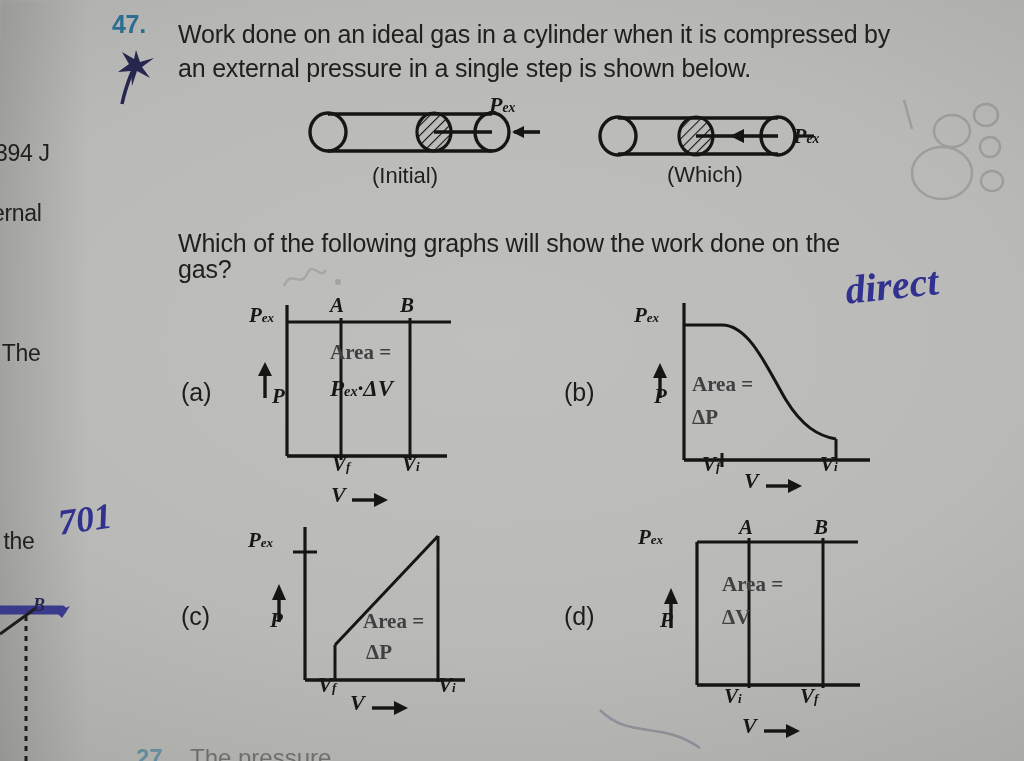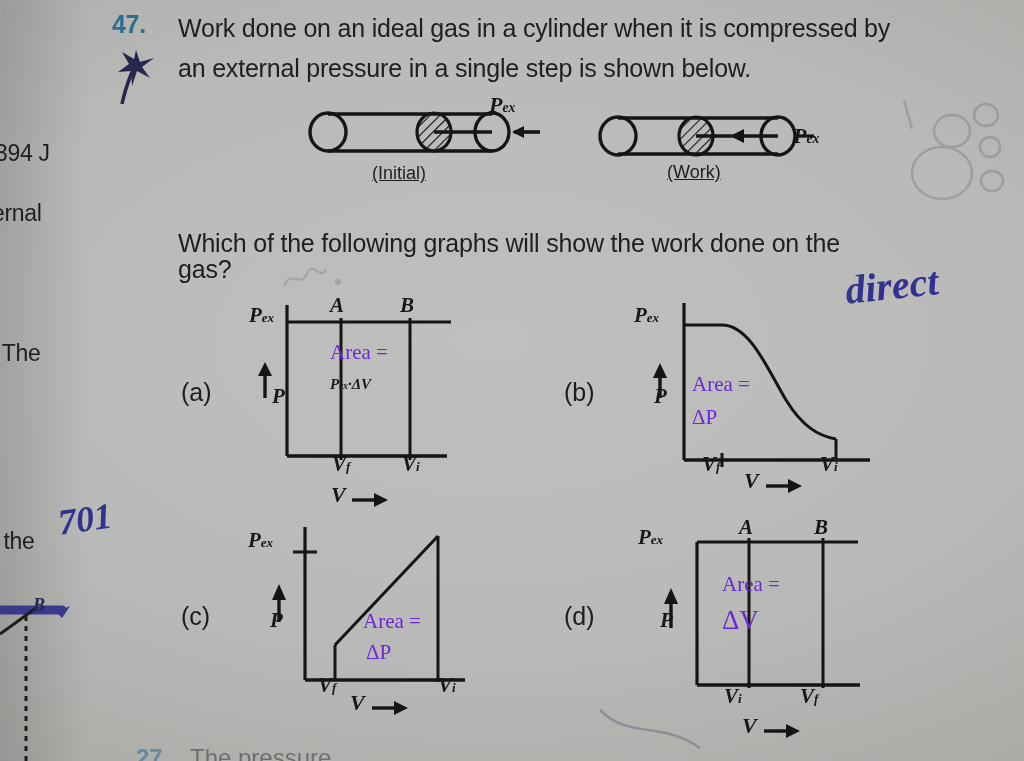--- a/index.html
+++ b/index.html
@@ -28,41 +28,41 @@
     pointer-events:none;
   }
   .abs { position:absolute; }
 
   
   .qnum {
     left:112px; top:10px; font-size:25px; font-weight:bold;
     color:#2b6e91; letter-spacing:-.3px;
   }
   .qtext {
-    left:178px; top:8px; width:800px;
+    left:178px; top:14px; width:800px;
     font-size:25px; color:#20201f; line-height:40px;
     letter-spacing:-.2px;
   }
   .qtext2 {
     left:178px; top:222px; width:810px;
     font-size:25px; color:#20201f; line-height:42px; letter-spacing:-.2px;
   }
   .margintxt {
     font-size:23px; color:#1f1f1e; letter-spacing:-.3px;
   }
 
   
   .optlabel { font-size:25px; color:#1d1d1c; font-family:"Liberation Sans", sans-serif; }
 
   
   .m  { font-family:"Liberation Serif", serif; color:#171716; font-style:italic; font-weight:bold; }
-  .mr { font-family:"Liberation Serif", serif; color:#6d28d9; font-weight:normal; }
+  .mr { font-family:"Liberation Serif", serif; color:#404040; font-weight:bold; }
   .sub { font-size:.62em; font-style:italic; }
 
-  .caption { font-size:18px; color:#1e1e1d; font-family:"Liberation Sans", sans-serif;text-decoration:underline; }
+  .caption { font-size:22px; color:#1e1e1d; font-family:"Liberation Sans", sans-serif; }
 
   
   .hand {
     font-family:"Liberation Serif", serif; color:#31318f;
     font-style:italic; font-weight:bold;
   }
   svg { display:block; overflow:visible; }
 </style>
 </head>
 <body>
@@ -119,21 +119,21 @@
   <ellipse cx="106" cy="36" rx="17" ry="19" fill="url(#hatchB)" stroke="#151514" stroke-width="3.2"></ellipse>
   <line x1="106" y1="36" x2="188" y2="36" stroke="#151514" stroke-width="3.4"></line>
 
   <path d="M140 36 L154 29 L154 43 Z" fill="#151514"></path>
   <ellipse cx="188" cy="36" rx="17" ry="19" fill="none" stroke="#151514" stroke-width="3.4"></ellipse>
   <line x1="205" y1="36" x2="224" y2="36" stroke="#151514" stroke-width="3.2"></line>
 </svg>
 <div class="abs" style="left:793px; top:123px; font-size:22px;">
   <span class="m">P</span><span class="m sub">ex</span>
 </div>
-<div class="abs caption" style="left:667px; top:162px;">(Work)</div>
+<div class="abs caption" style="left:667px; top:162px;">(Which)</div>
 
 <div class="abs qtext2">Which of the following graphs will show the work done on the</div>
 <div class="abs qtext2" style="top:248px;">gas?</div>
 
 <div class="abs hand" style="left:845px; top:262px; font-size:40px; transform:rotate(-6deg);">direct</div>
 
 <div class="abs optlabel" style="left:181px; top:378px;">(a)</div>
 
 <div class="abs" style="left:249px; top:303px; font-size:21px;">
   <span class="m">P</span><span class="m sub">ex</span>
@@ -153,21 +153,21 @@
   <line x1="155" y1="18" x2="155" y2="160" stroke="#151514" stroke-width="3.0"></line>
 
   <line x1="10" y1="98" x2="10" y2="70" stroke="#151514" stroke-width="3.4"></line>
   <path d="M10 62 L3 76 L17 76 Z" fill="#151514"></path>
 </svg>
 
 <div class="abs m" style="left:330px; top:293px; font-size:21px;">A</div>
 <div class="abs m" style="left:400px; top:293px; font-size:21px;">B</div>
 
 <div class="abs mr" style="left:330px; top:340px; font-size:21px;">Area =</div>
-<div class="abs" style="left:330px; top:375px; font-size:15px;">
+<div class="abs" style="left:330px; top:375px; font-size:23px;">
   <span class="m">P</span><span class="m sub">ex</span><span class="m">·ΔV</span>
 </div>
 
 <div class="abs" style="left:332px; top:452px; font-size:21px;">
   <span class="m">V</span><span class="m sub">f</span>
 </div>
 <div class="abs" style="left:402px; top:452px; font-size:21px;">
   <span class="m">V</span><span class="m sub">i</span>
 </div>
 
@@ -267,21 +267,21 @@
   <line x1="104" y1="18" x2="104" y2="168" stroke="#151514" stroke-width="3.0"></line>
 
   <line x1="178" y1="18" x2="178" y2="168" stroke="#151514" stroke-width="3.0"></line>
 
   <line x1="26" y1="108" x2="26" y2="78" stroke="#151514" stroke-width="3.4"></line>
   <path d="M26 68 L19 84 L33 84 Z" fill="#151514"></path>
 </svg>
 <div class="abs m" style="left:739px; top:515px; font-size:21px;">A</div>
 <div class="abs m" style="left:814px; top:515px; font-size:21px;">B</div>
 <div class="abs mr" style="left:722px; top:572px; font-size:21px;">Area =</div>
-<div class="abs mr" style="left:722px; top:605px; font-size:27px;">ΔV</div>
+<div class="abs mr" style="left:722px; top:605px; font-size:21px;">ΔV</div>
 <div class="abs" style="left:724px; top:684px; font-size:21px;">
   <span class="m">V</span><span class="m sub">i</span>
 </div>
 <div class="abs" style="left:800px; top:684px; font-size:21px;">
   <span class="m">V</span><span class="m sub">f</span>
 </div>
 <div class="abs m" style="left:742px; top:713px; font-size:22px;">V</div>
 <svg class="abs" style="left:764px; top:722px;" width="42" height="18">
   <line x1="0" y1="9" x2="26" y2="9" stroke="#151514" stroke-width="3.4"></line>
   <path d="M36 9 L22 2 L22 16 Z" fill="#151514"></path>

